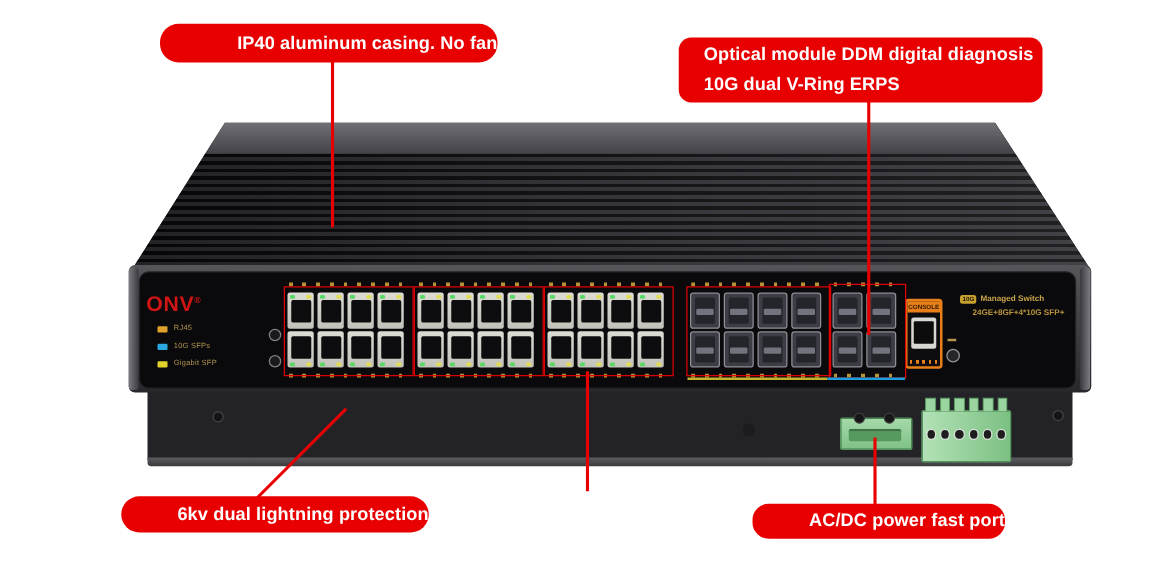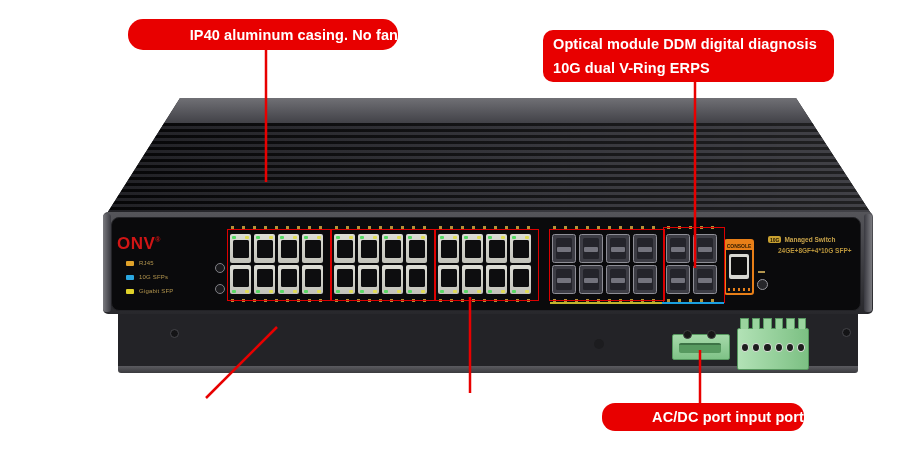--- a/index.html
+++ b/index.html
@@ -7,21 +7,21 @@
          font-family:"Liberation Sans",sans-serif;}
   .abs{position:absolute;}
 
   
   .tag{position:absolute;background:#e80000;color:#fff;font-weight:bold;font-size:14.5px;
        display:flex;align-items:center;justify-content:flex-end;white-space:nowrap;z-index:7;
        letter-spacing:.1px;}
   .pill{border-radius:15px;}
   #tag-tl{left:128px;top:19px;width:270px;height:31px;}
   #tag-tr{left:543px;top:30px;width:291px;height:52px;border-radius:10px;
-          flex-direction:column;align-items:flex-start;justify-content:center;padding-left:10px;box-sizing:border-box;}
+          flex-direction:column;align-items:flex-start;justify-content:center;padding-left:20px;box-sizing:border-box;}
   #tag-tr span{line-height:24px;}
   #tag-bl{left:97px;top:397px;width:246px;height:29px;}
   #tag-bc{left:353px;top:392px;width:234px;height:28px;border-radius:13px;}
   #tag-br{left:602px;top:403px;width:202px;height:28px;border-radius:13px;}
 
   
   #ann{position:absolute;left:0;top:0;z-index:6;pointer-events:none;}
 
   
   #topcase{left:100px;top:96px;width:780px;height:120px;
@@ -423,17 +423,20 @@
     <line x1="700" y1="350" x2="700" y2="404" stroke="#e80000" stroke-width="2.5"></line>
   </svg>
 
   <div class="tag pill" id="tag-tl">
     <span>IP40 aluminum casing. No fan</span>
   </div>
   <div class="tag" id="tag-tr">
     <span>Optical module DDM digital diagnosis</span>
     <span>10G dual V-Ring ERPS</span>
   </div>
+  <div class="tag pill" id="tag-bl">
+    <span>6kv dual lightning protection</span>
+  </div>
   <div class="tag" id="tag-br">
-    <span>AC/DC port input port</span>
+    <span>AC/DC power fast port</span>
   </div>
 
 </div>
 
 </body></html>

